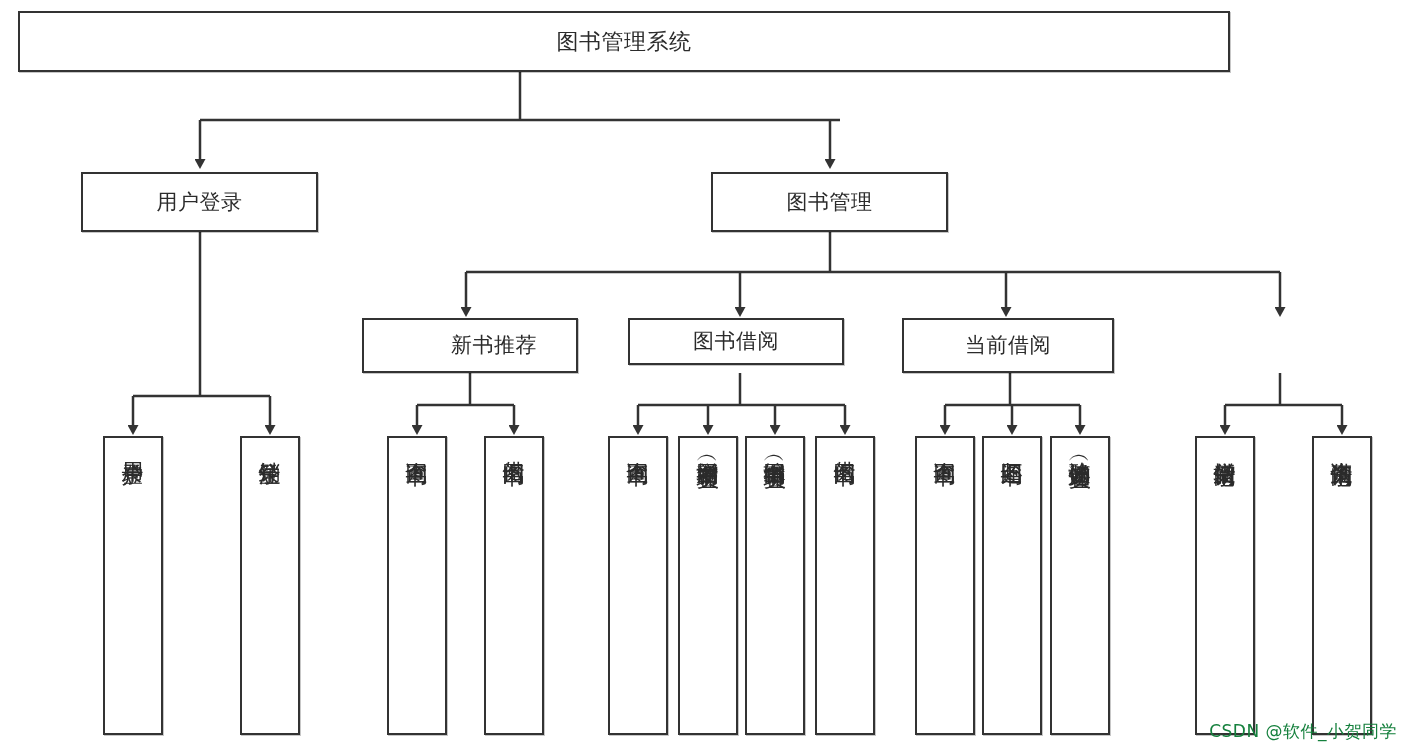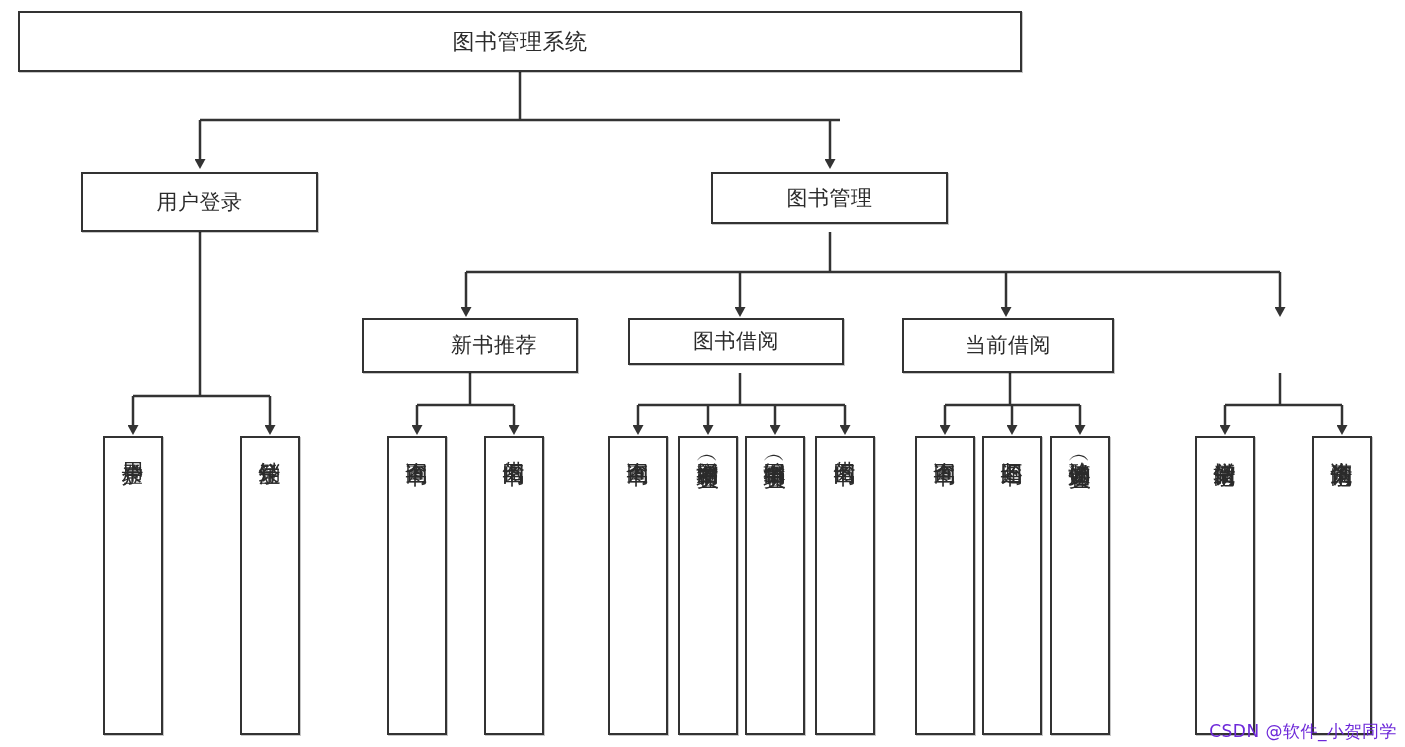--- a/index.html
+++ b/index.html
@@ -60,21 +60,21 @@
     letter-spacing: 1px;
     white-space: nowrap;
     height: auto;
     max-height: 286px;
   }
   .watermark {
     position: absolute;
     right: 8px;
     bottom: 4px;
     font-size: 17px;
-    color: #6d28d9;
+    color: #15803d;
     letter-spacing: 0.5px;
     z-index: 5;
     white-space: nowrap;
   }
 </style>
 </head>
 <body>
 
 <div id="canvas">
 
@@ -121,28 +121,28 @@
       <path d="M1012,405 L1012,426" marker-end="url(#arrow)"></path>
       <path d="M1080,405 L1080,426" marker-end="url(#arrow)"></path>
 
       <path d="M1280,373 L1280,405"></path>
       <path d="M1225,405 L1342,405"></path>
       <path d="M1225,405 L1225,426" marker-end="url(#arrow)"></path>
       <path d="M1342,405 L1342,426" marker-end="url(#arrow)"></path>
     </g>
   </svg>
 
-  <div class="node root" style="left:18px; top:11px; width:1004px; height:61px;">
+  <div class="node root" style="left:18px; top:11px; width:1212px; height:61px;">
     <span class="node-label">图书管理系统</span>
   </div>
 
   <div class="node" style="left:81px; top:172px; width:237px; height:60px;">
     <span class="node-label">用户登录</span>
   </div>
-  <div class="node" style="left:711px; top:172px; width:237px; height:52px;">
+  <div class="node" style="left:711px; top:172px; width:237px; height:60px;">
     <span class="node-label">图书管理</span>
   </div>
 
   <div class="node" style="left:362px; top:318px; width:216px; height:55px;padding-left:48px;">
     <span class="node-label">新书推荐</span>
   </div>
   <div class="node" style="left:628px; top:318px; width:216px; height:47px;">
     <span class="node-label">图书借阅</span>
   </div>
   <div class="node" style="left:902px; top:318px; width:212px; height:55px;">

